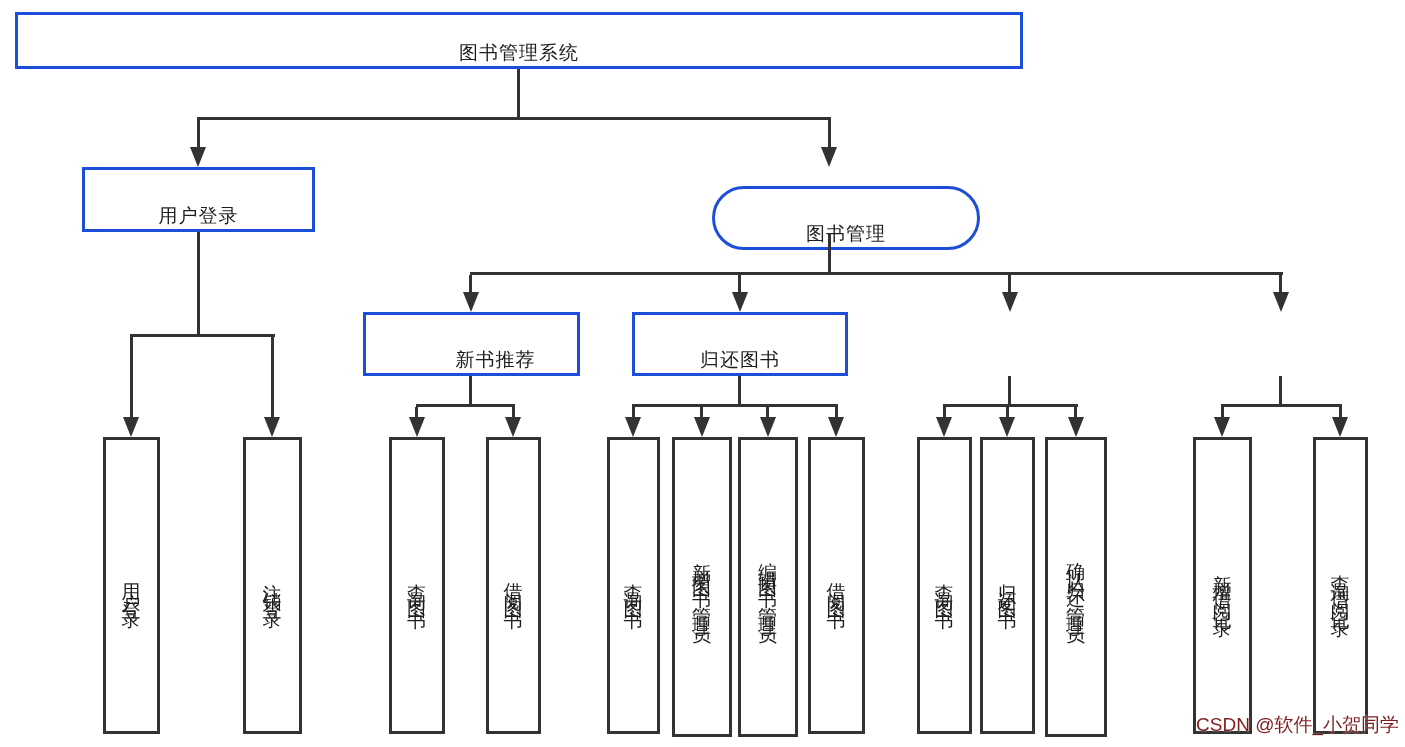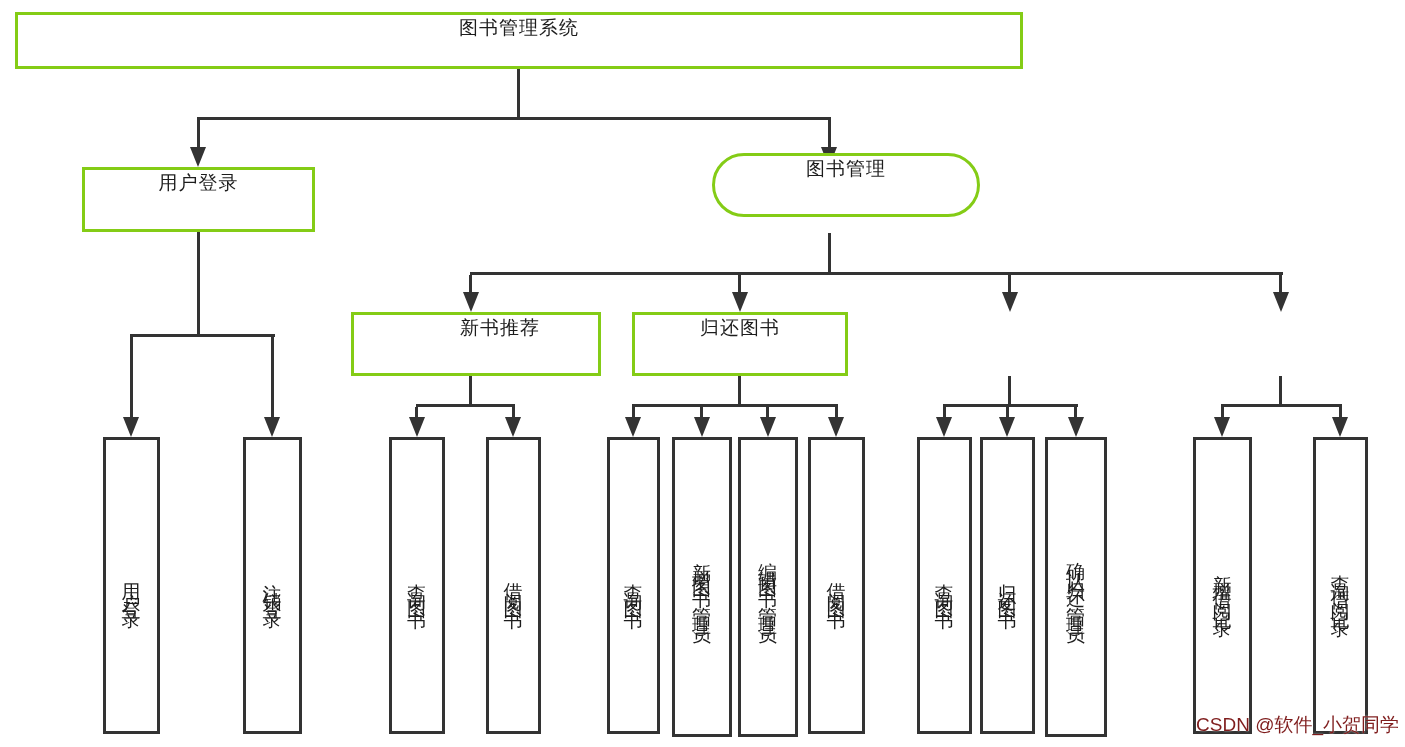--- a/index.html
+++ b/index.html
@@ -8,22 +8,22 @@
     position:relative;
     width:1405px;height:747px;
     background:#fff;
     font-family:"Liberation Sans","DejaVu Sans",sans-serif;
     overflow:hidden;
   }
   
   .box{
     position:absolute;
     background:#fff;
-    border:3px solid #84cc16;
-    display:flex;align-items:flex-start;justify-content:center;
+    border:3px solid #1d4ed8;
+    display:flex;align-items:flex-end;justify-content:center;
   }
   .box .hlabel{
     font-size:19px;color:#1d1d1d;letter-spacing:1px;white-space:nowrap;
   }
   .vbox{
     position:absolute;
     background:#fff;
     border:3px solid #333;
     display:flex;align-items:center;justify-content:center;
   }
@@ -65,21 +65,21 @@
   <div class="vline" style="left:517px;top:69px;height:48px;"></div>
   <div class="hline" style="left:197px;top:117px;width:634px;"></div>
   <div class="vline" style="left:197px;top:120px;height:29px;"></div>
   <div class="tri" style="left:190px;top:147px;"></div>
   <div class="vline" style="left:828px;top:120px;height:29px;"></div>
   <div class="tri" style="left:821px;top:147px;"></div>
 
   <div class="box" style="left:82px;top:167px;width:233px;height:65px;">
     <span class="hlabel">用户登录</span>
   </div>
-  <div class="box" style="left:712px;top:153px;width:268px;height:64px;border-radius:32px;">
+  <div class="box" style="left:712px;top:186px;width:268px;height:64px;border-radius:32px;">
     <span class="hlabel">图书管理</span>
   </div>
 
   <div class="vline" style="left:197px;top:232px;height:102px;"></div>
   <div class="hline" style="left:130px;top:334px;width:145px;"></div>
   <div class="vline" style="left:130px;top:337px;height:81px;"></div>
   <div class="tri" style="left:123px;top:417px;"></div>
   <div class="vline" style="left:271px;top:337px;height:81px;"></div>
   <div class="tri" style="left:264px;top:417px;"></div>
 
@@ -87,21 +87,21 @@
   <div class="hline" style="left:470px;top:272px;width:813px;"></div>
   <div class="vline" style="left:469px;top:275px;height:19px;"></div>
   <div class="tri" style="left:463px;top:292px;"></div>
   <div class="vline" style="left:738px;top:275px;height:19px;"></div>
   <div class="tri" style="left:732px;top:292px;"></div>
   <div class="vline" style="left:1008px;top:275px;height:19px;"></div>
   <div class="tri" style="left:1002px;top:292px;"></div>
   <div class="vline" style="left:1279px;top:275px;height:19px;"></div>
   <div class="tri" style="left:1273px;top:292px;"></div>
 
-  <div class="box" style="left:351px;top:312px;width:250px;height:64px;padding-left:48px;">
+  <div class="box" style="left:363px;top:312px;width:217px;height:64px;padding-left:48px;">
     <span class="hlabel">新书推荐</span>
   </div>
   <div class="box" style="left:632px;top:312px;width:216px;height:64px;">
     <span class="hlabel">归还图书</span>
   </div>
 
   <div class="vline" style="left:469px;top:376px;height:28px;"></div>
   <div class="hline" style="left:416px;top:404px;width:99px;"></div>
   <div class="vline" style="left:415px;top:407px;height:12px;"></div>
   <div class="tri" style="left:409px;top:417px;"></div>

